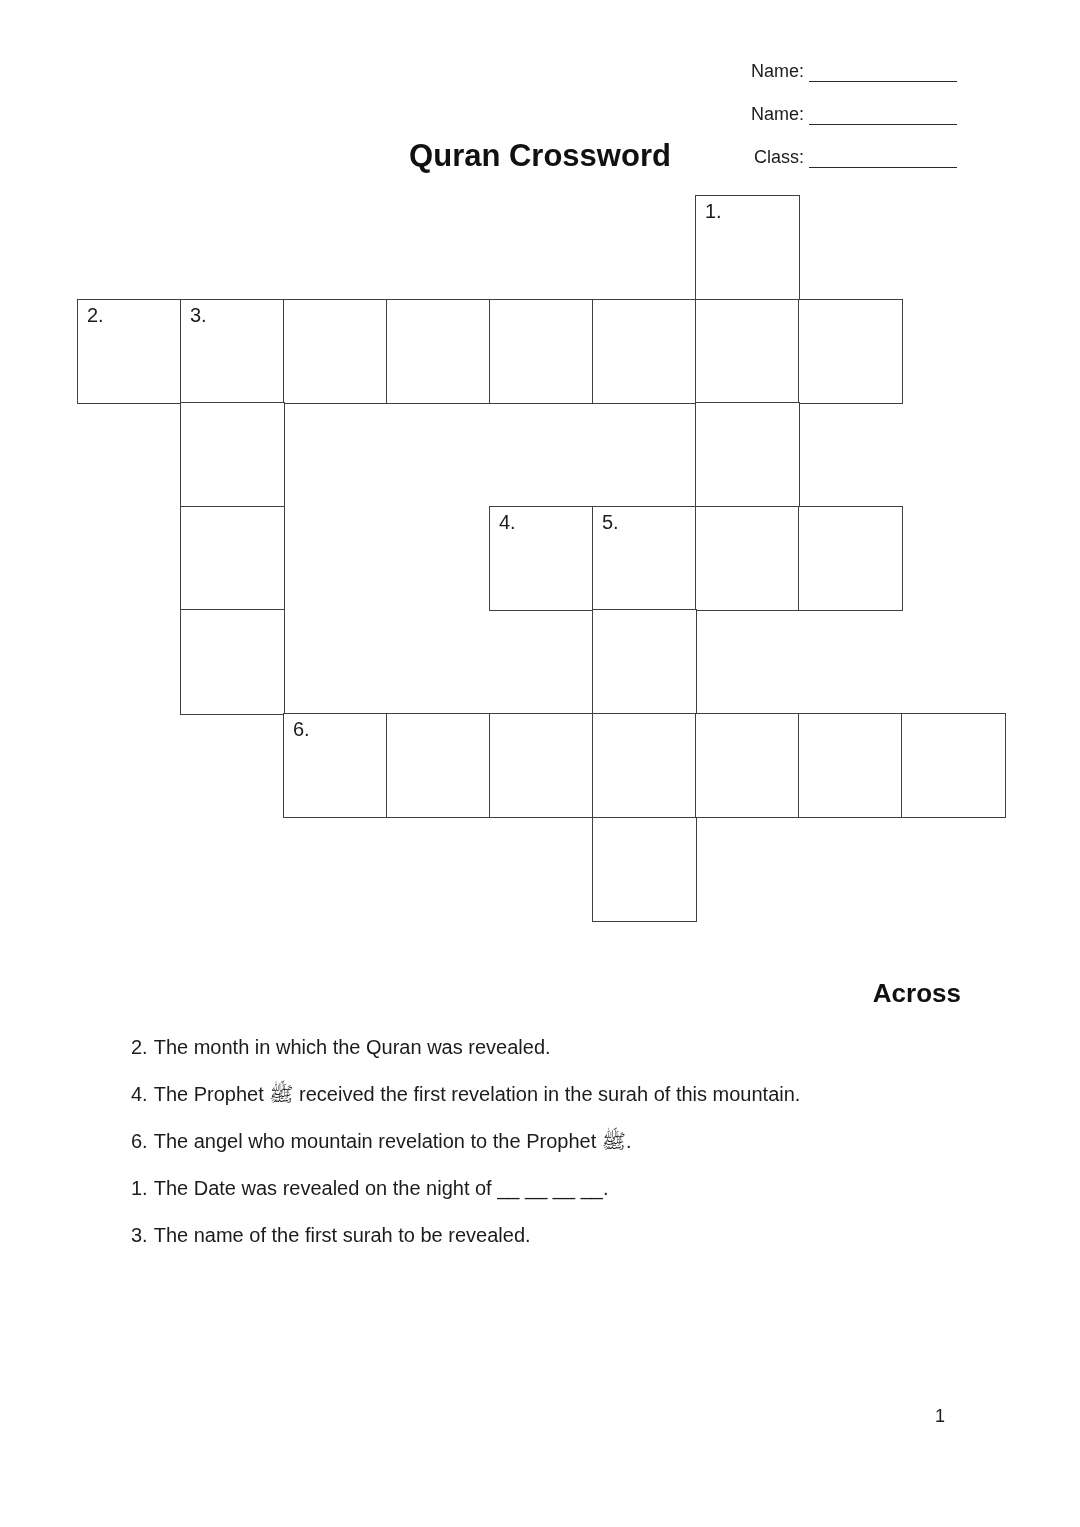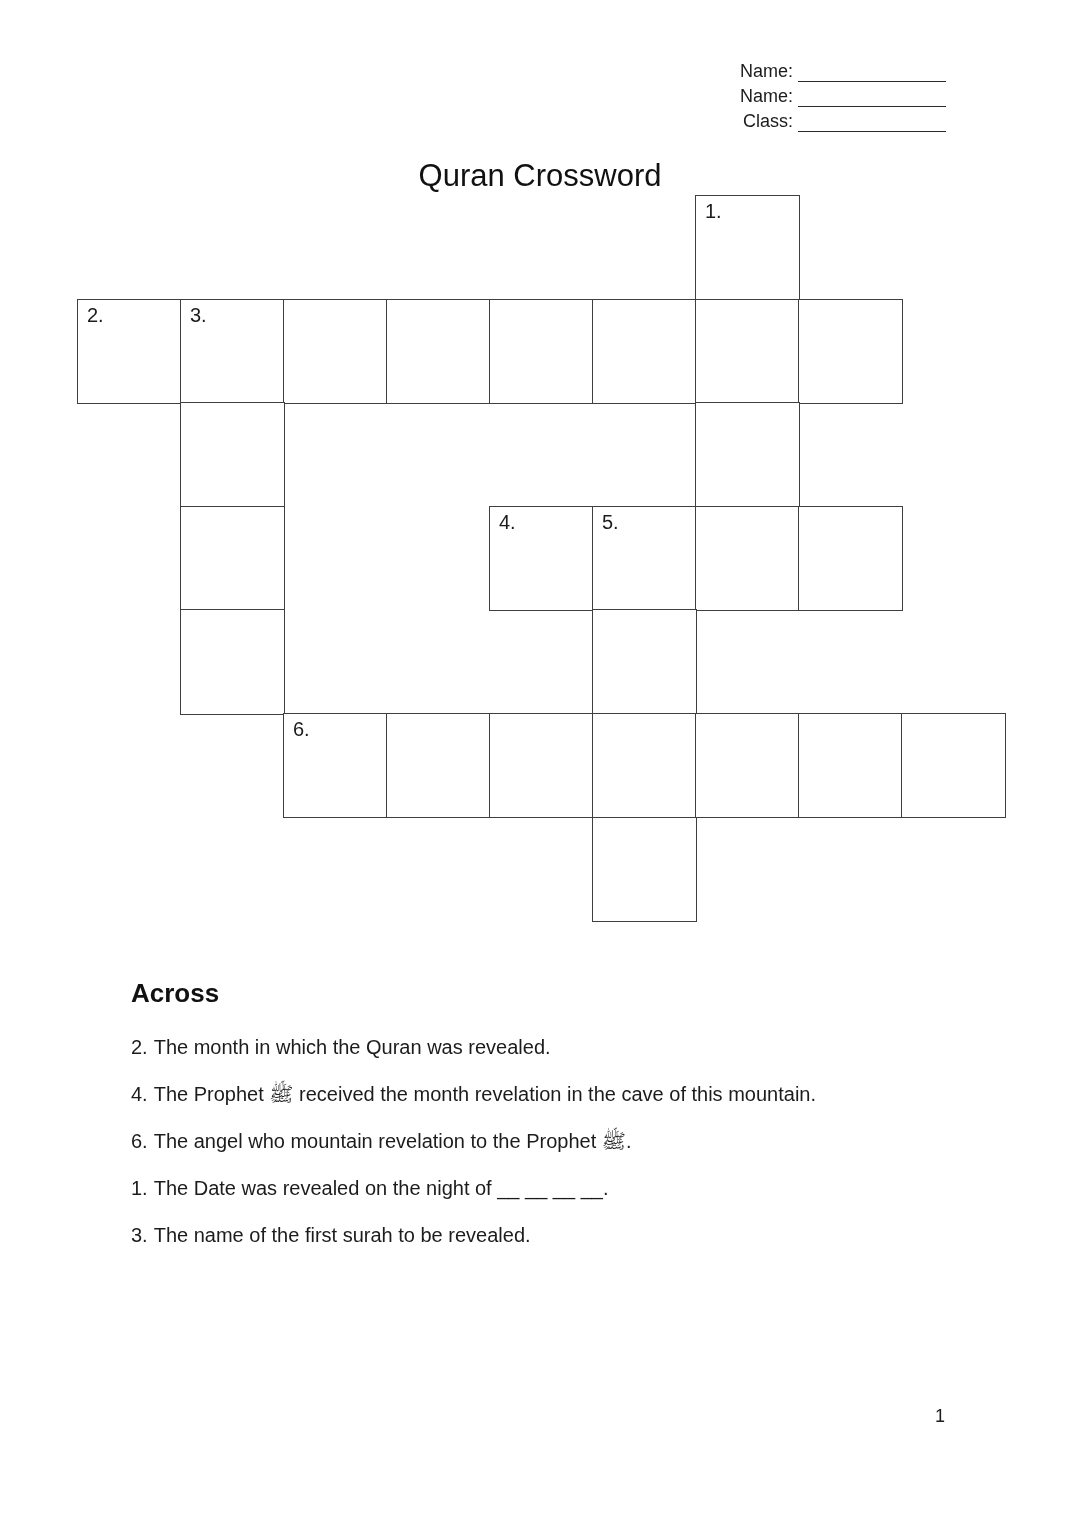--- a/index.html
+++ b/index.html
@@ -8,52 +8,51 @@
     width: 1080px; height: 1527px;
     font-family: "Liberation Sans", sans-serif;
     color: #1c1c1c;
     position: relative;
     overflow: hidden;
   }
   .page { position: absolute; inset: 0; background: #ffffff; }
 
   
   .header-fields {
-    position: absolute; top: 61px; right: 134px;
-    display: flex; flex-direction: column; gap: 4px;
+    position: absolute; top: 61px; right: 123px;
+    display: flex; flex-direction: column; gap: 22px;
   }
   .hf-row { display: flex; justify-content: flex-end; align-items: flex-end; height: 21px; }
   .hf-label { font-size: 18px; color: #1c1c1c; margin-right: 5px; line-height: 21px; }
   .hf-line { display: inline-block; width: 148px; height: 19px; border-bottom: 1.7px solid #2a2a2a; }
 
   
   .title {
     position: absolute; top: 138px; left: 0; width: 1080px;
-    text-align: center; font-size: 31px; font-weight: 400; color: #111;
+    text-align: center; font-size: 31px; font-weight: 700; color: #111;
     letter-spacing: 0px;
-    margin-top: 20px;
   }
 
   
   .grid { position: absolute; inset: 0; }
   .cell {
     position: absolute;
     border: 1.6px solid #3f3f3f;
     background: #ffffff;
   }
   .cell-num {
     position: absolute; top: 4px; left: 9px;
     font-size: 20px; color: #1c1c1c;
   }
 
   
   .clues { position: absolute; left: 131px; top: 978px; width: 830px; }
   .clues h2 {
     font-size: 26px; font-weight: 700; color: #111;
-    line-height: 30px; margin: 24px 0 27px 0;
+    line-height: 30px; margin: 24px 0 27px 0; text-align: right;
   }
   .clues h2:first-child { margin-top: 0; }
   .clue { font-size: 20px; line-height: 24px; margin: 0 0 23px 0; color: #1c1c1c; }
   .clue-num { margin-right: 6px; }
 
   
   .page-number {
     position: absolute; left: 930px; top: 1406px; width: 20px;
     font-size: 18px; color: #1c1c1c; text-align: center;
   }
@@ -121,21 +120,21 @@
       <div class="cell" style="left: 592px; top: 816.6px; width: 104.6px; height: 105.2px; border-color: rgb(63, 63, 63);"></div>
     </div>
 
   <div class="clues">
     <h2>Across</h2>
 
     <p class="clue">
       <span class="clue-num">2.</span><span>The month in which the Quran was revealed.</span>
     </p>
     <p class="clue">
-      <span class="clue-num">4.</span><span>The Prophet ﷺ received the month revelation in the cave of this mountain.</span>
+      <span class="clue-num">4.</span><span>The Prophet ﷺ received the first revelation in the surah of this mountain.</span>
     </p>
     <p class="clue">
       <span class="clue-num">6.</span><span>The angel who mountain revelation to the Prophet ﷺ.</span>
     </p>
 
 
     <p class="clue">
       <span class="clue-num">1.</span><span>The Date was revealed on the night of __ __ __ __.</span>
     </p>
     <p class="clue">

